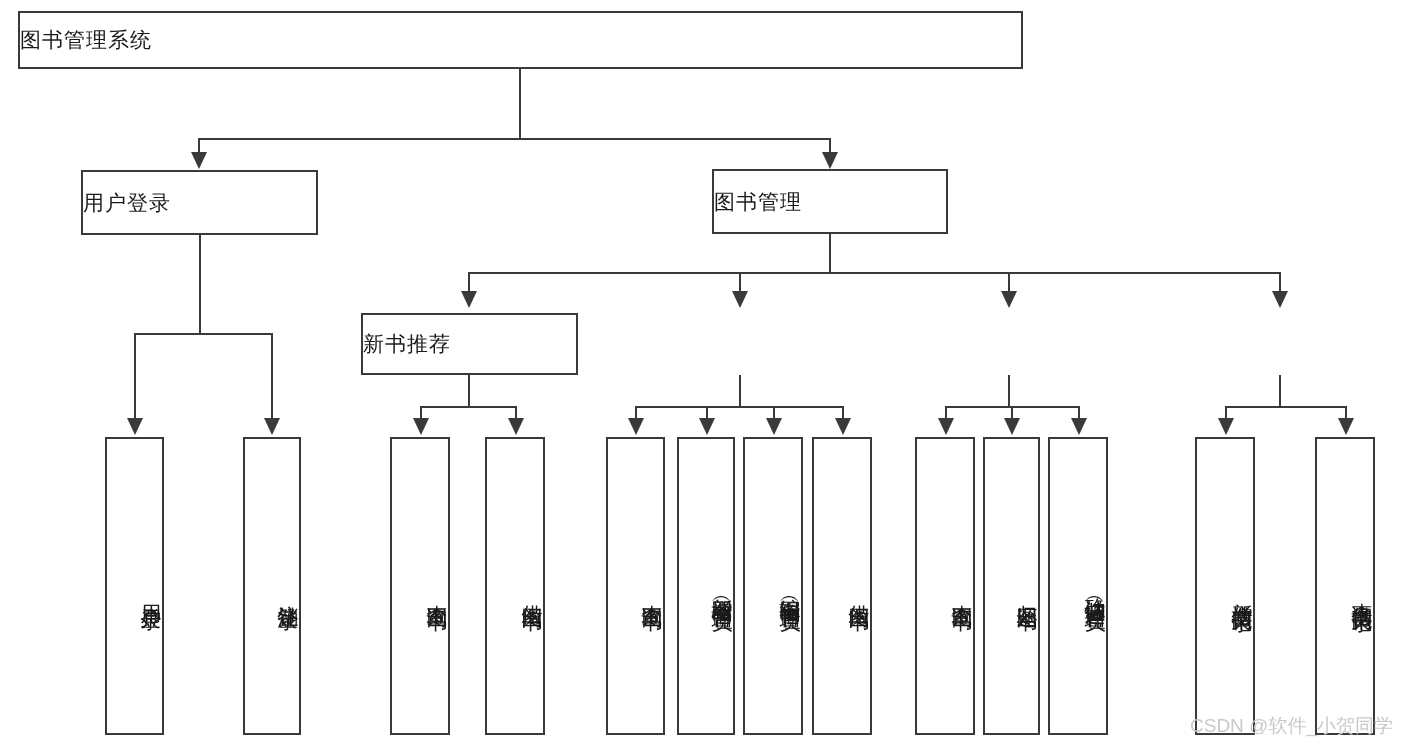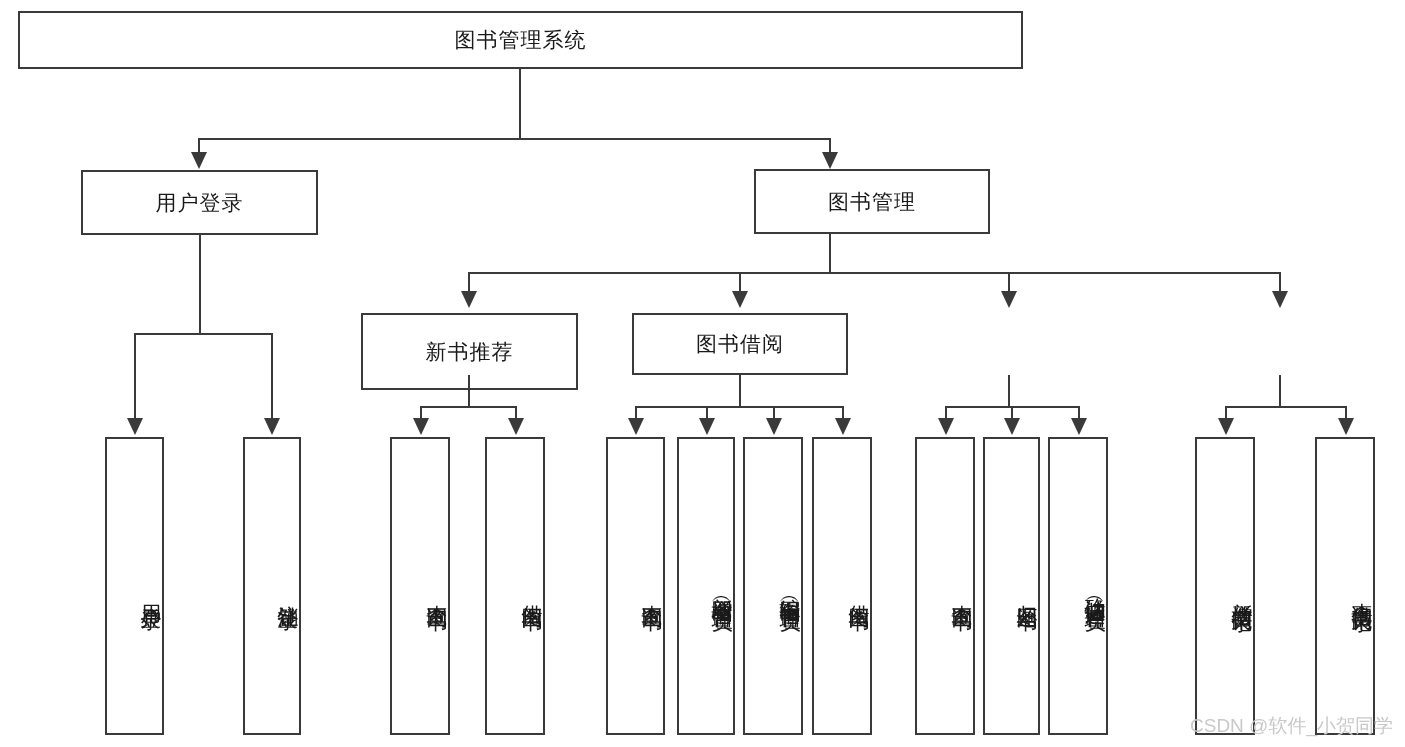--- a/index.html
+++ b/index.html
@@ -17,21 +17,20 @@
     background: #ffffff;
     overflow: hidden;
   }
   .node {
     position: absolute;
     box-sizing: border-box;
     border: 2px solid #3a3a3a;
     background: #ffffff;
     display: flex;
     align-items: center;
-    justify-content: center;
     color: #1a1a1a;
   }
   .node.horiz {
     font-size: 21px;
     letter-spacing: 1px;
   }
   .node.vert {
     writing-mode: vertical-rl;
     text-orientation: upright;
     font-size: 21px;
@@ -79,21 +78,21 @@
   <div class="edge v" style="left:519px; top:69px; height:70px;"></div>
   <div class="edge h" style="left:198px; top:138px; width:633px;"></div>
   <div class="edge v" style="left:198px; top:138px; height:18px;"></div>
   <div class="edge v" style="left:829px; top:138px; height:18px;"></div>
   <div class="arrow" style="left:191px; top:152px;"></div>
   <div class="arrow" style="left:822px; top:152px;"></div>
 
   <div class="node horiz" style="left:81px; top:170px; width:237px; height:65px;">
     <span>用户登录</span>
   </div>
-  <div class="node horiz" style="left:712px; top:169px; width:236px; height:65px;margin-left:42px;">
+  <div class="node horiz" style="left:712px; top:169px; width:236px; height:65px;">
     <span>图书管理</span>
   </div>
 
   <div class="edge v" style="left:199px; top:235px; height:99px;"></div>
   <div class="edge h" style="left:134px; top:333px; width:138px;"></div>
   <div class="edge v" style="left:134px; top:333px; height:88px;"></div>
   <div class="edge v" style="left:271px; top:333px; height:88px;"></div>
   <div class="arrow" style="left:127px; top:418px;"></div>
   <div class="arrow" style="left:264px; top:418px;"></div>
 
@@ -101,25 +100,22 @@
   <div class="edge h" style="left:468px; top:272px; width:812px;"></div>
   <div class="edge v" style="left:468px; top:272px; height:22px;"></div>
   <div class="edge v" style="left:739px; top:272px; height:22px;"></div>
   <div class="edge v" style="left:1008px; top:272px; height:22px;"></div>
   <div class="edge v" style="left:1279px; top:272px; height:22px;"></div>
   <div class="arrow" style="left:461px; top:291px;"></div>
   <div class="arrow" style="left:732px; top:291px;"></div>
   <div class="arrow" style="left:1001px; top:291px;"></div>
   <div class="arrow" style="left:1272px; top:291px;"></div>
 
-  <div class="node horiz" style="left:361px; top:313px; width:217px; height:77px;">
+  <div class="node horiz" style="left:361px; top:313px; width:217px; height:62px;">
     <span>新书推荐</span>
-  </div>
-  <div class="node horiz" style="left:632px; top:313px; width:216px; height:62px;">
-    <span>图书借阅</span>
   </div>
 
   <div class="edge v" style="left:468px; top:375px; height:32px;"></div>
   <div class="edge h" style="left:420px; top:406px; width:97px;"></div>
   <div class="edge v" style="left:420px; top:406px; height:15px;"></div>
   <div class="edge v" style="left:515px; top:406px; height:15px;"></div>
   <div class="arrow" style="left:413px; top:418px;"></div>
   <div class="arrow" style="left:508px; top:418px;"></div>
 
   <div class="edge v" style="left:739px; top:375px; height:32px;"></div>

